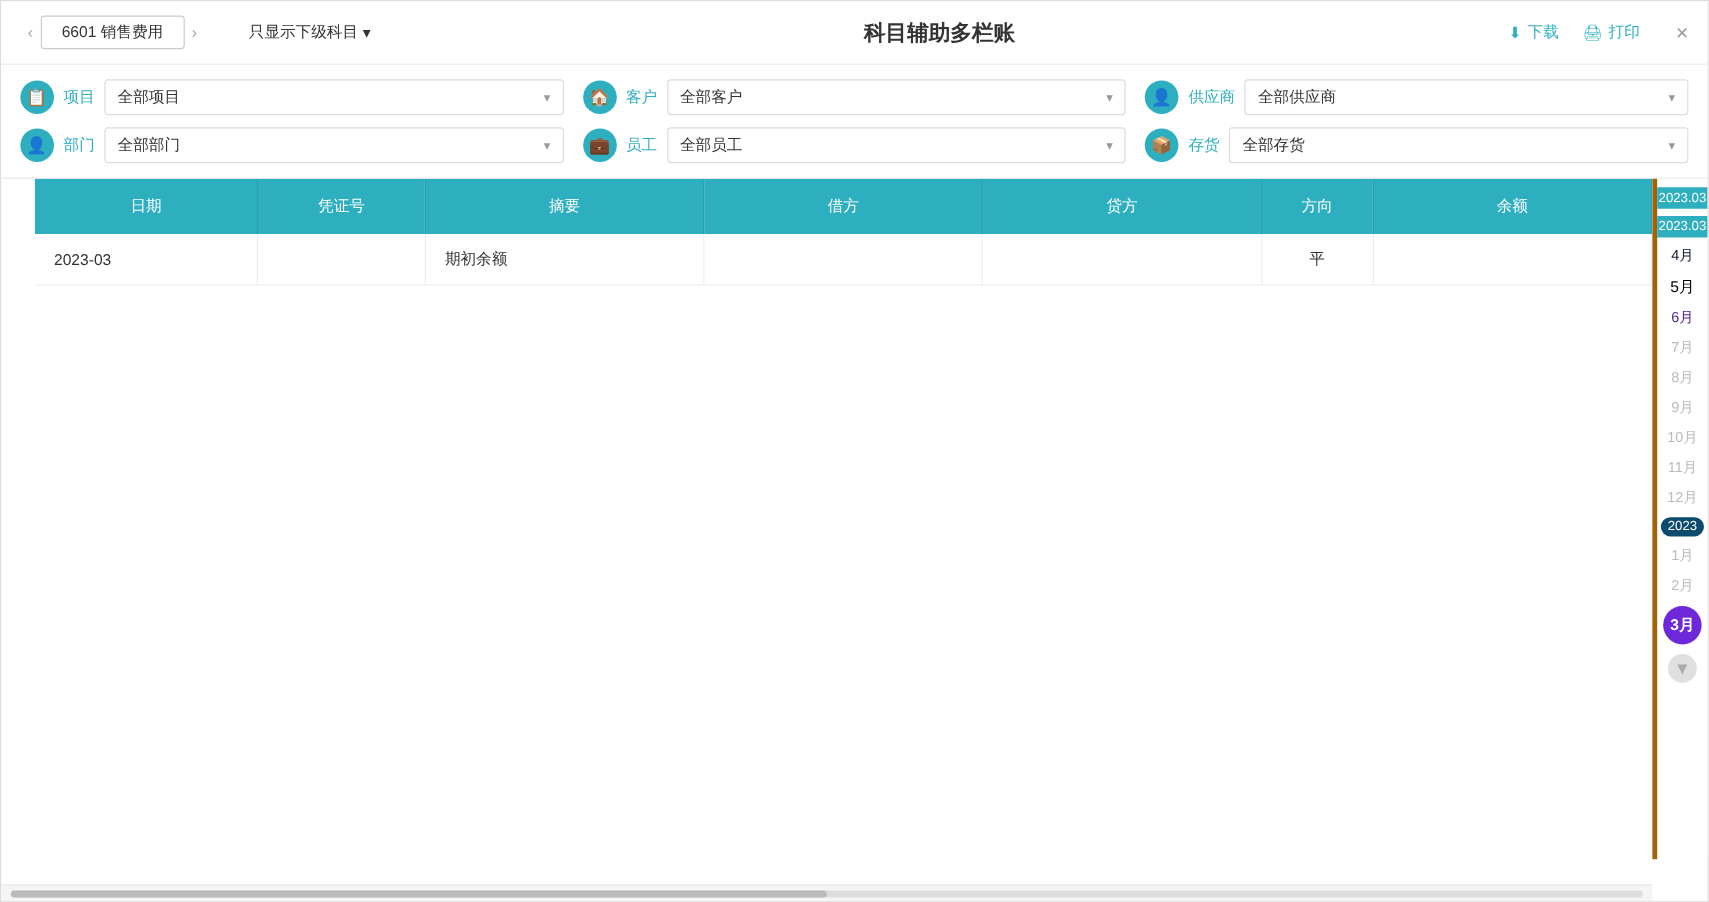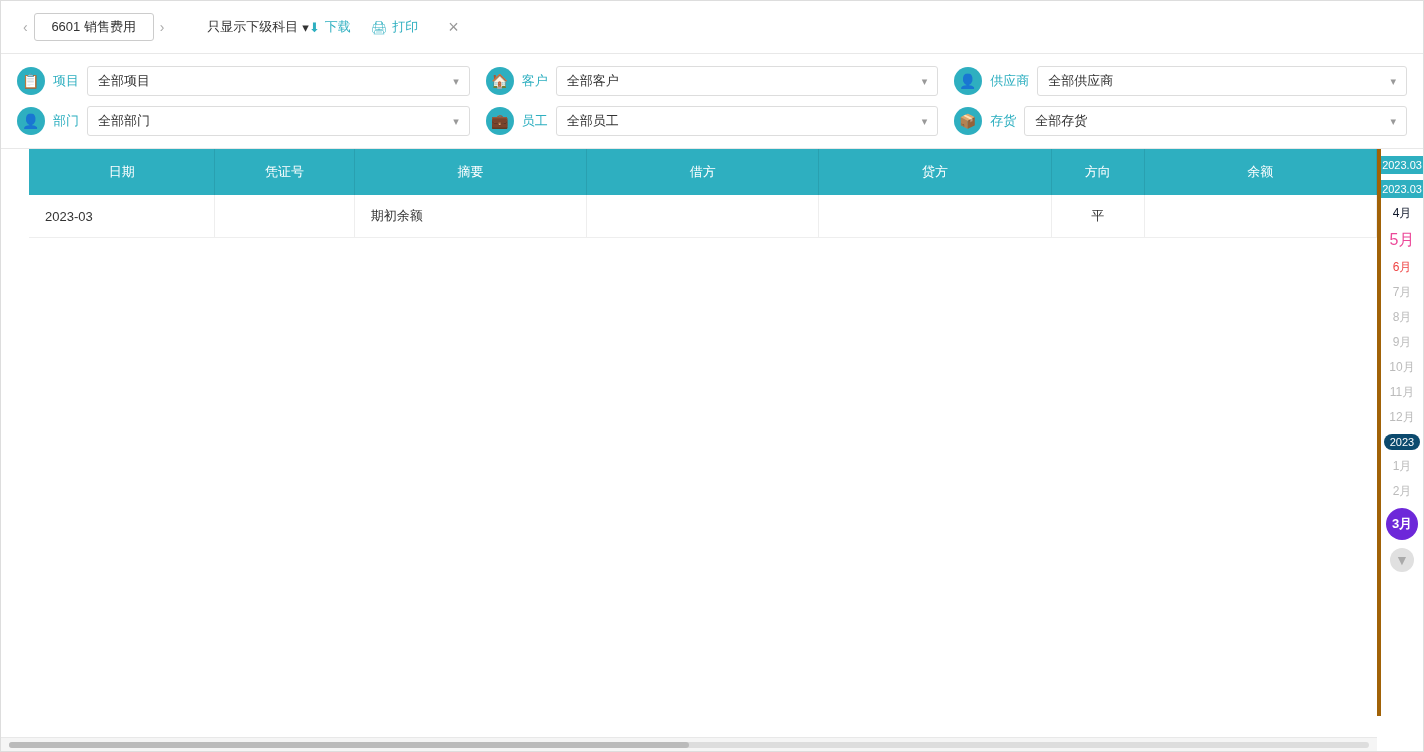--- a/index.html
+++ b/index.html
@@ -42,20 +42,21 @@
 <div class="window">
 
   <div class="titlebar">
     <button class="nav-btn">‹</button>
     <div class="account-code">6601  销售费用</div>
     <button class="nav-btn">›</button>
     <button class="filter-btn">
       <span>只显示下级科目</span>
       <span>▾</span>
     </button>
+    <div class="page-title">科目辅助多栏账</div>
     <div class="toolbar-right">
       <button class="toolbar-btn">
         <span>⬇</span>
         <span>下载</span>
       </button>
       <button class="toolbar-btn">
         <span>🖨</span>
         <span>打印</span>
       </button>
       <button class="close-btn">×</button>
@@ -150,22 +151,22 @@
           </tr>
         </tbody>
       </table>
     </div>
 
     <div class="timeline" style="position:relative; width:46px;">
       <div style="background:#2eafc0; color:#fff; font-size:11px; padding:3px 6px; border-radius:3px; margin:3px 0; cursor:pointer;">2023.03</div>
       <div style="background:#2eafc0; color:#fff; font-size:11px; padding:3px 6px; border-radius:3px; margin:3px 0; cursor:pointer;">2023.03</div>
 
       <div style="color:#0f172a; font-size:12px; padding:4px 0; cursor:pointer;">4月</div>
-      <div style="color:#ec4899; font-size:16px; padding:4px 0; cursor:pointer;">5月</div>
-      <div style="color:#ef4444; font-size:12px; padding:4px 0; cursor:pointer;">6月</div>
+      <div style="color:#000000; font-size:13px; padding:4px 0; cursor:pointer;">5月</div>
+      <div style="color:#4c1d95; font-size:12px; padding:4px 0; cursor:pointer;">6月</div>
       <div style="color:#bbb; font-size:12px; padding:4px 0; cursor:pointer;">7月</div>
       <div style="color:#bbb; font-size:12px; padding:4px 0; cursor:pointer;">8月</div>
       <div style="color:#bbb; font-size:12px; padding:4px 0; cursor:pointer;">9月</div>
       <div style="color:#bbb; font-size:12px; padding:4px 0; cursor:pointer;">10月</div>
       <div style="color:#bbb; font-size:12px; padding:4px 0; cursor:pointer;">11月</div>
       <div style="color:#bbb; font-size:12px; padding:4px 0; cursor:pointer;">12月</div>
 
       <div style="background:#0c4a6e; color:#fff; border-radius:10px; padding:2px 6px; font-size:11px; margin:4px 0;">2023</div>
 
       <div style="color:#bbb; font-size:12px; padding:4px 0; cursor:pointer;">1月</div>

